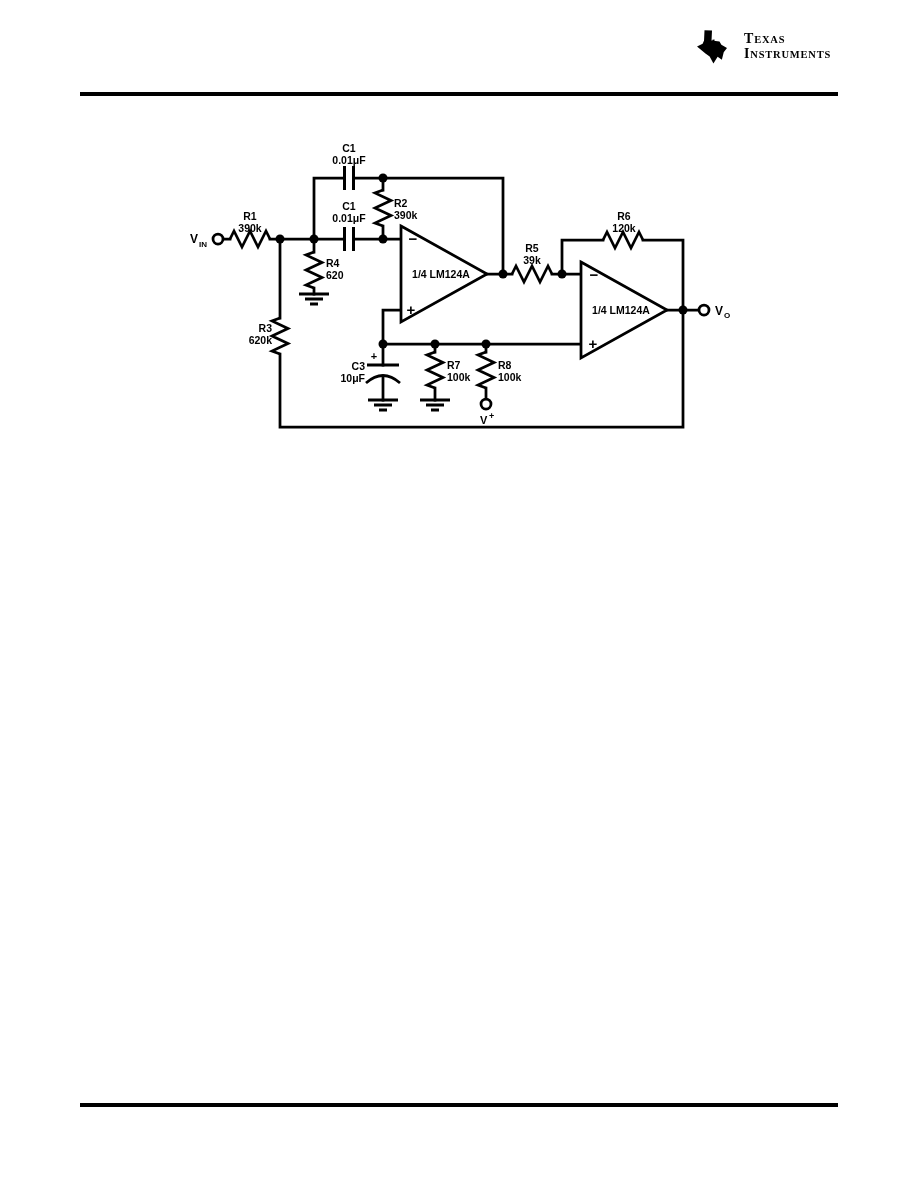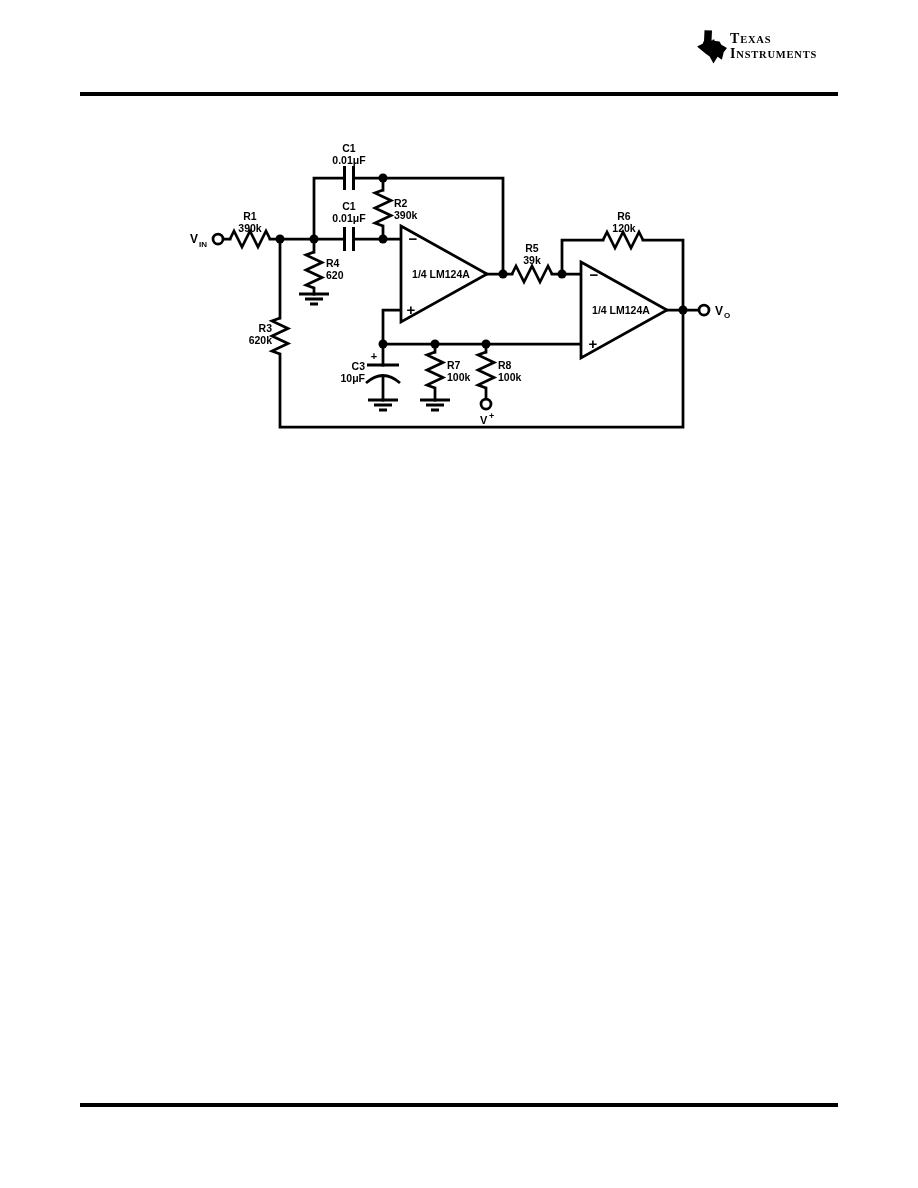--- a/index.html
+++ b/index.html
@@ -9,21 +9,21 @@
     background:#ffffff;
     font-family:"Liberation Sans", sans-serif;
     overflow:hidden;
     margin:0 auto;
   }
   .rule{position:absolute;left:80px;width:758px;height:4px;background:#000;}
   .rule-top{top:92px;}
   .rule-bottom{top:1103px;}
   .logo{position:absolute;left:697px;top:30px;display:flex;align-items:flex-start;}
   .logo-icon{display:block;}
-  .logo-text{margin-left:3px;margin-top:1px;font-family:"Liberation Serif", serif;font-weight:bold;color:#000;}
+  .logo-text{margin-left:17px;margin-top:1px;font-family:"Liberation Serif", serif;font-weight:bold;color:#000;}
   .logo-line{display:block;line-height:13px;letter-spacing:0.8px;white-space:nowrap;}
   .logo-initial{font-size:14px;}
   .logo-rest{font-size:10.5px;}
   .schematic{position:absolute;left:0;top:0;}
   svg text{font-family:"Liberation Sans", sans-serif;font-weight:bold;fill:#000;}
   .lbl{font-size:10.5px;}
   .sign{font-size:15px;}
   .tbase{font-size:12px;}
   .tsub{font-size:8px;}
   .tsup{font-size:9px;}

